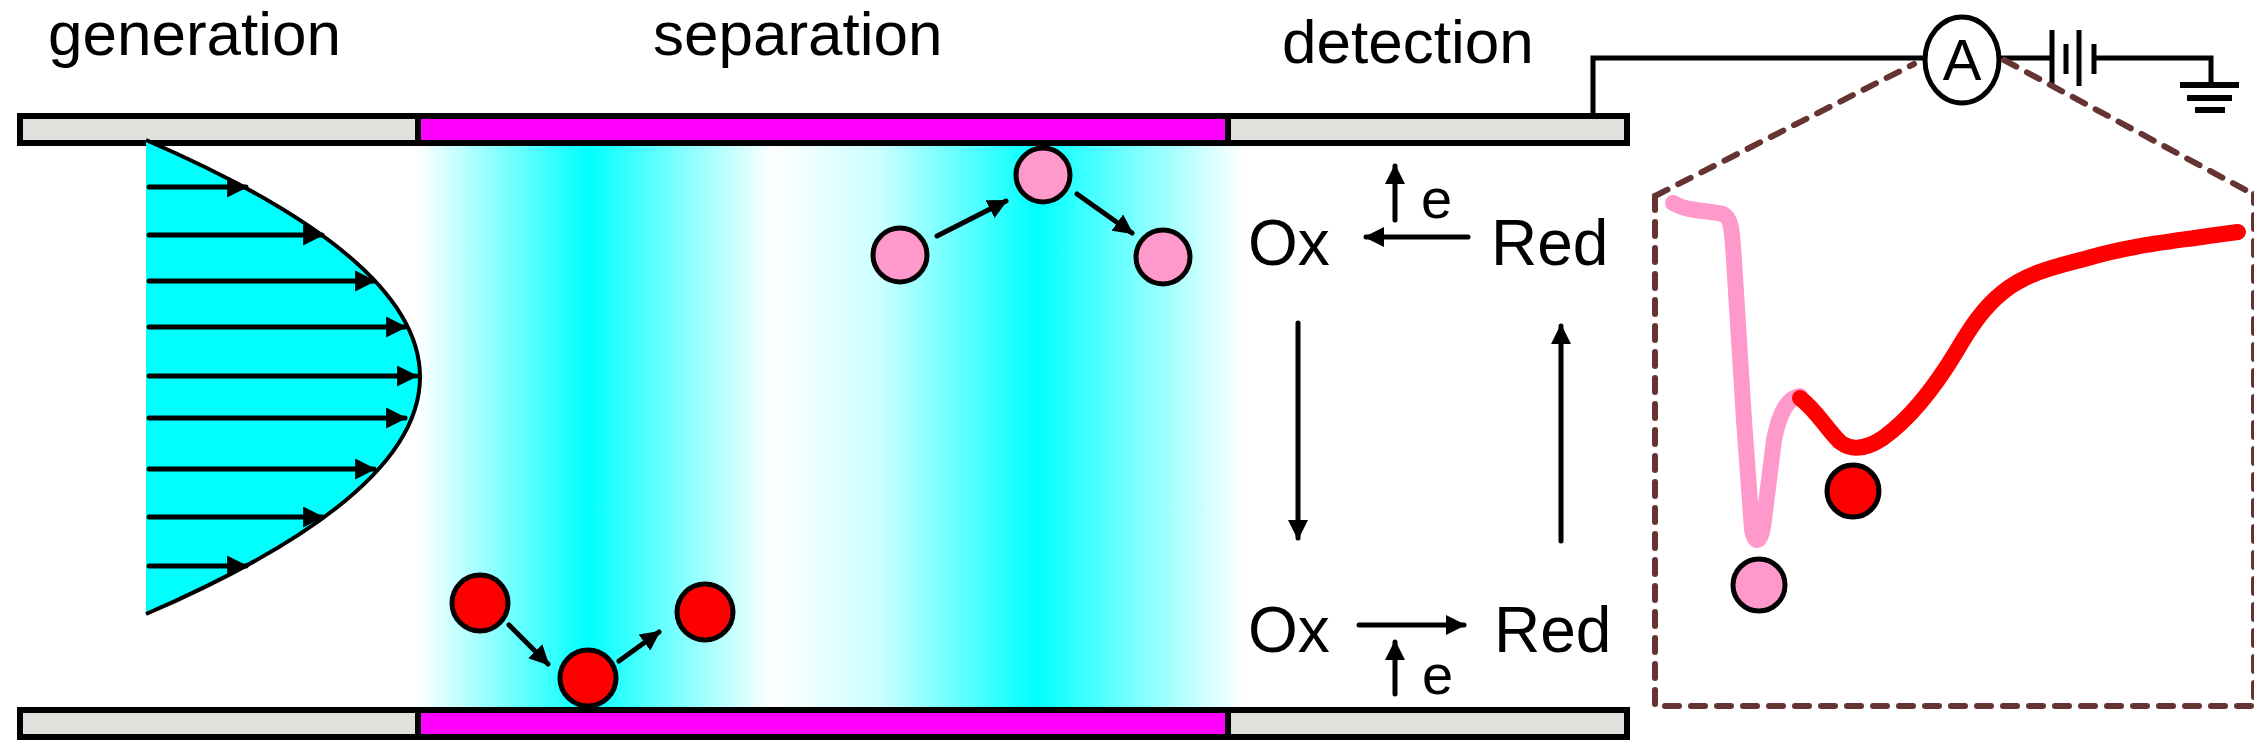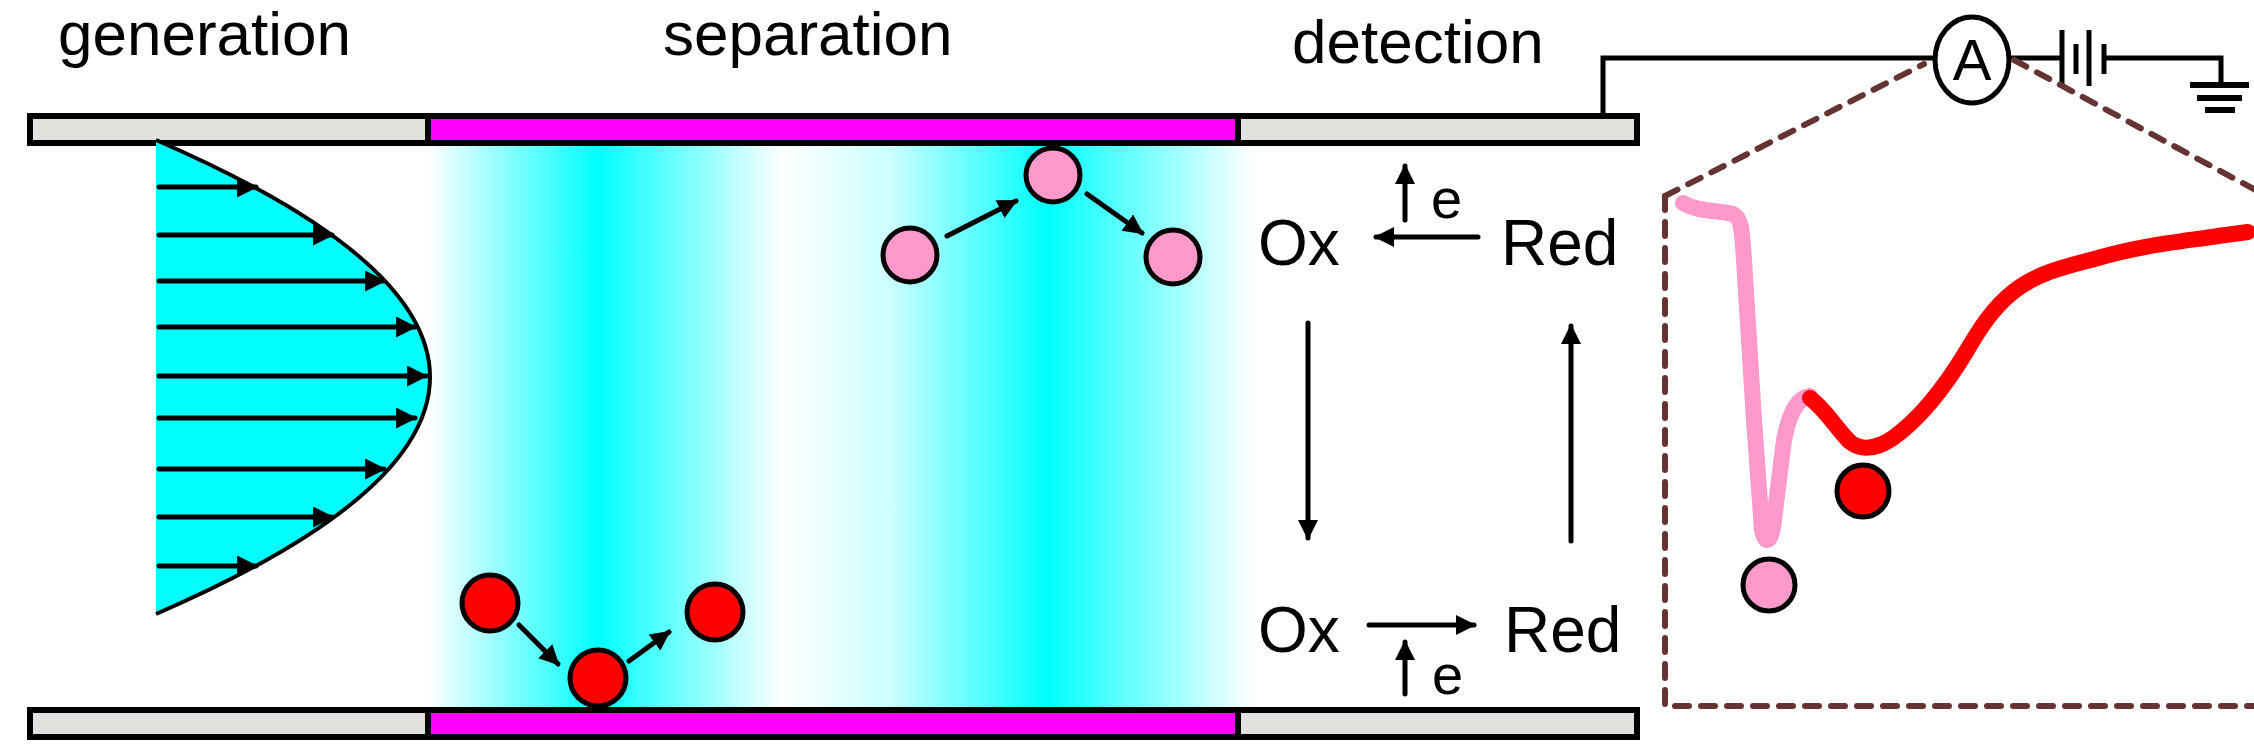--- a/index.html
+++ b/index.html
@@ -1,17 +1,17 @@
 <!DOCTYPE html>
 <html><head>
 <meta charset="utf-8">
 <style>
   html, body { margin: 0; padding: 0; background: #ffffff; }
   body { width: 2254px; height: 745px; overflow: hidden; position: relative; }
-  #stage { position: absolute; left: 18px; top: 0; width: 1974px; height: 745px; }
+  #stage { position: absolute; left: 8px; top: 0; width: 1974px; height: 745px; }
   svg text { font-family: "Liberation Sans", "DejaVu Sans", sans-serif; fill: #000; }
   .heading { font-size: 62px; }
   .chem { font-size: 64px; }
   .elec { font-size: 56px; }
   .ammeter-label { font-size: 58px; }
 </style>
 </head>
 <body>
 
 <div id="stage">

